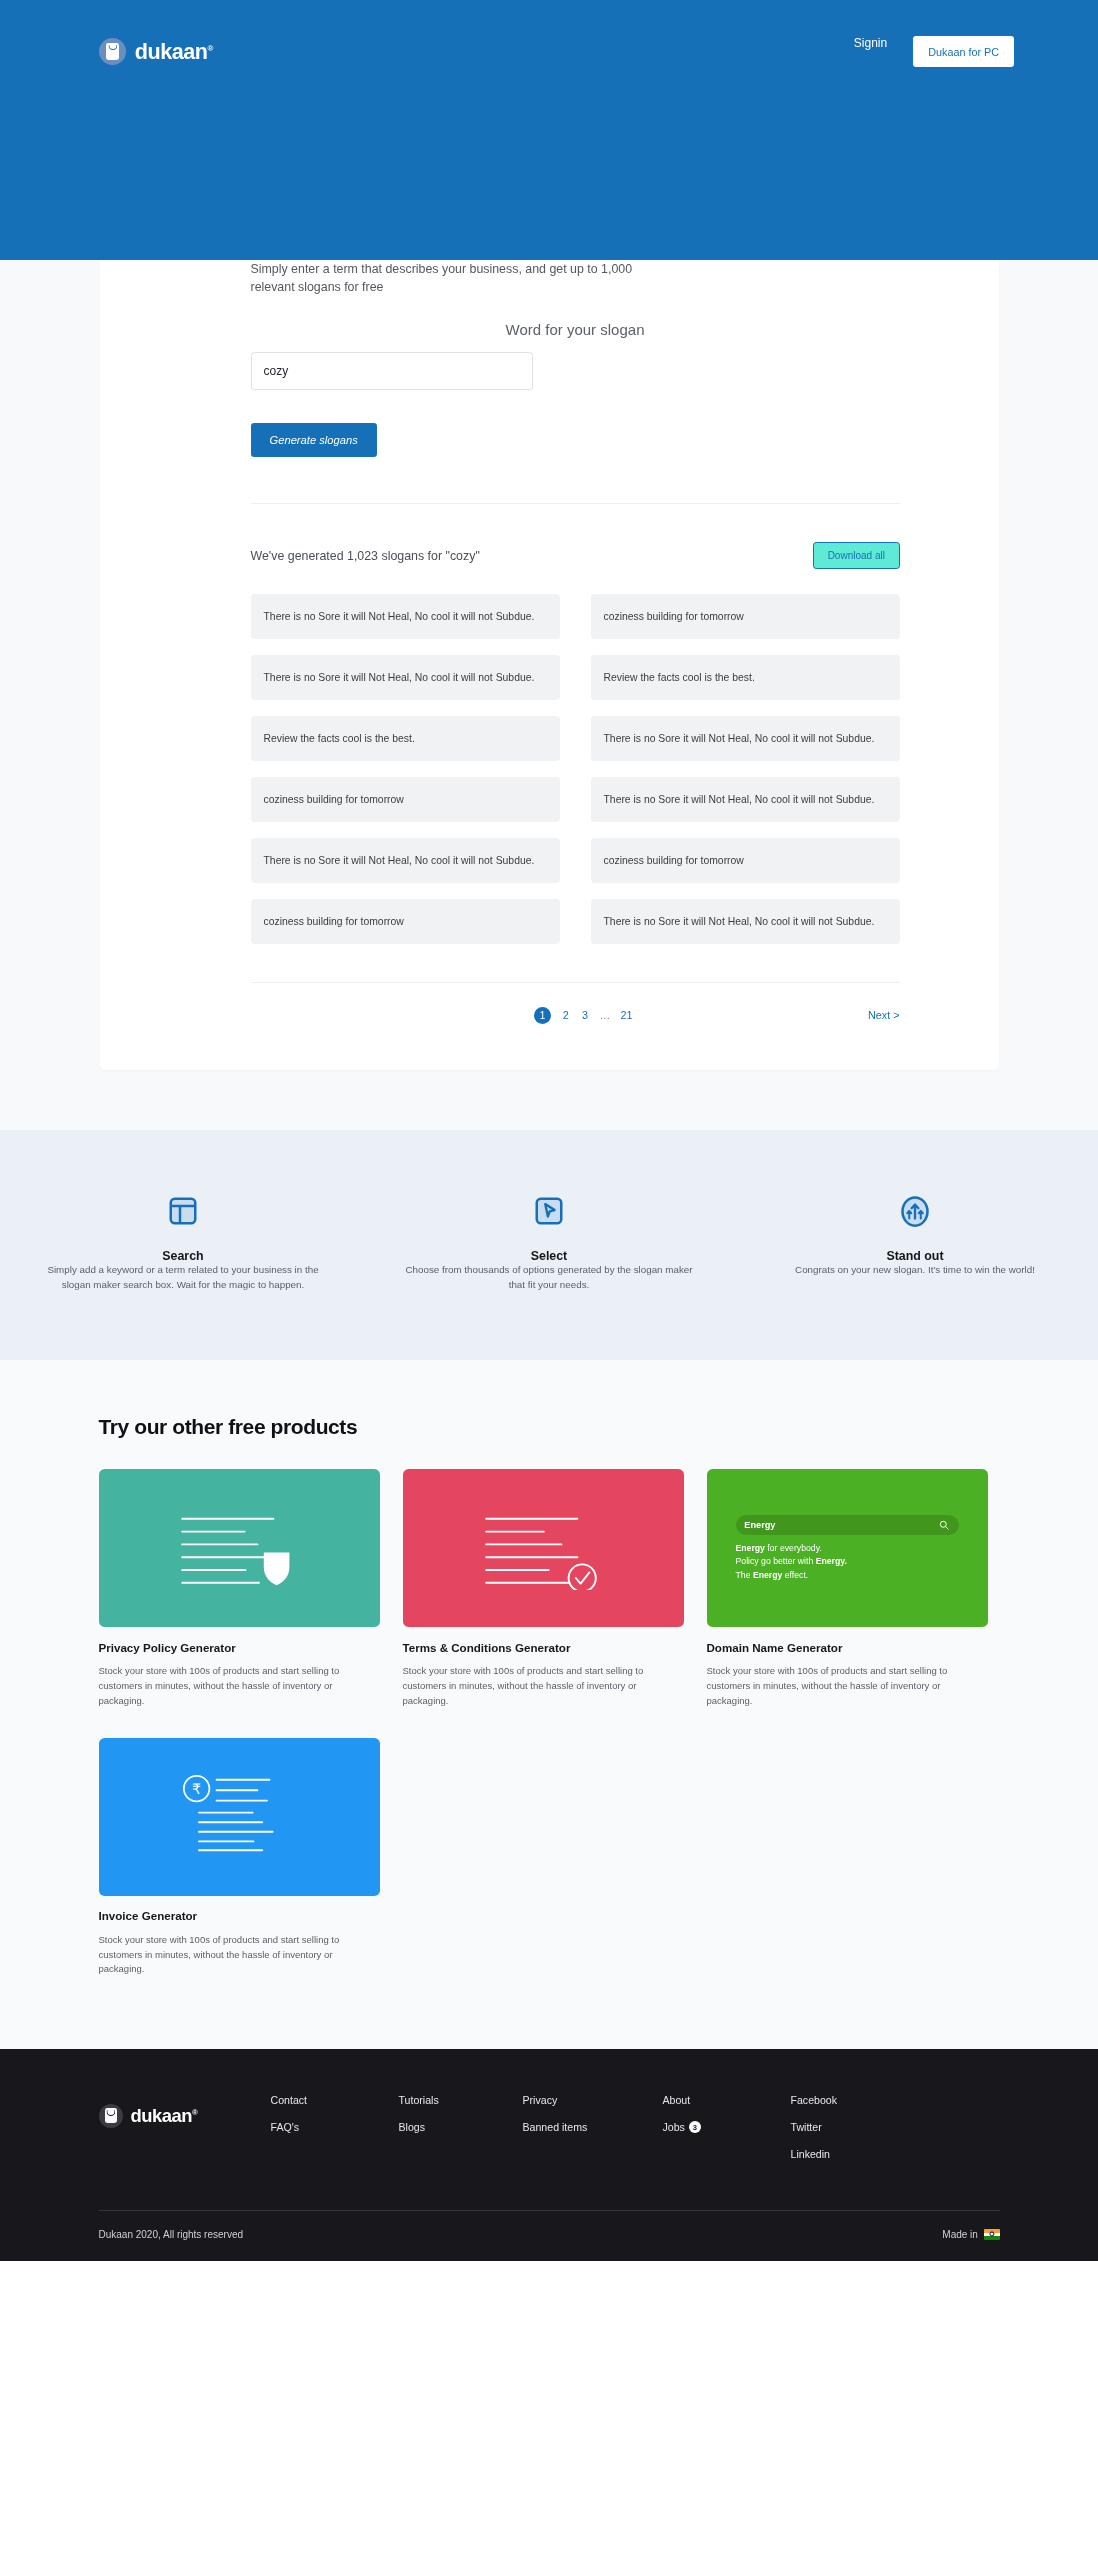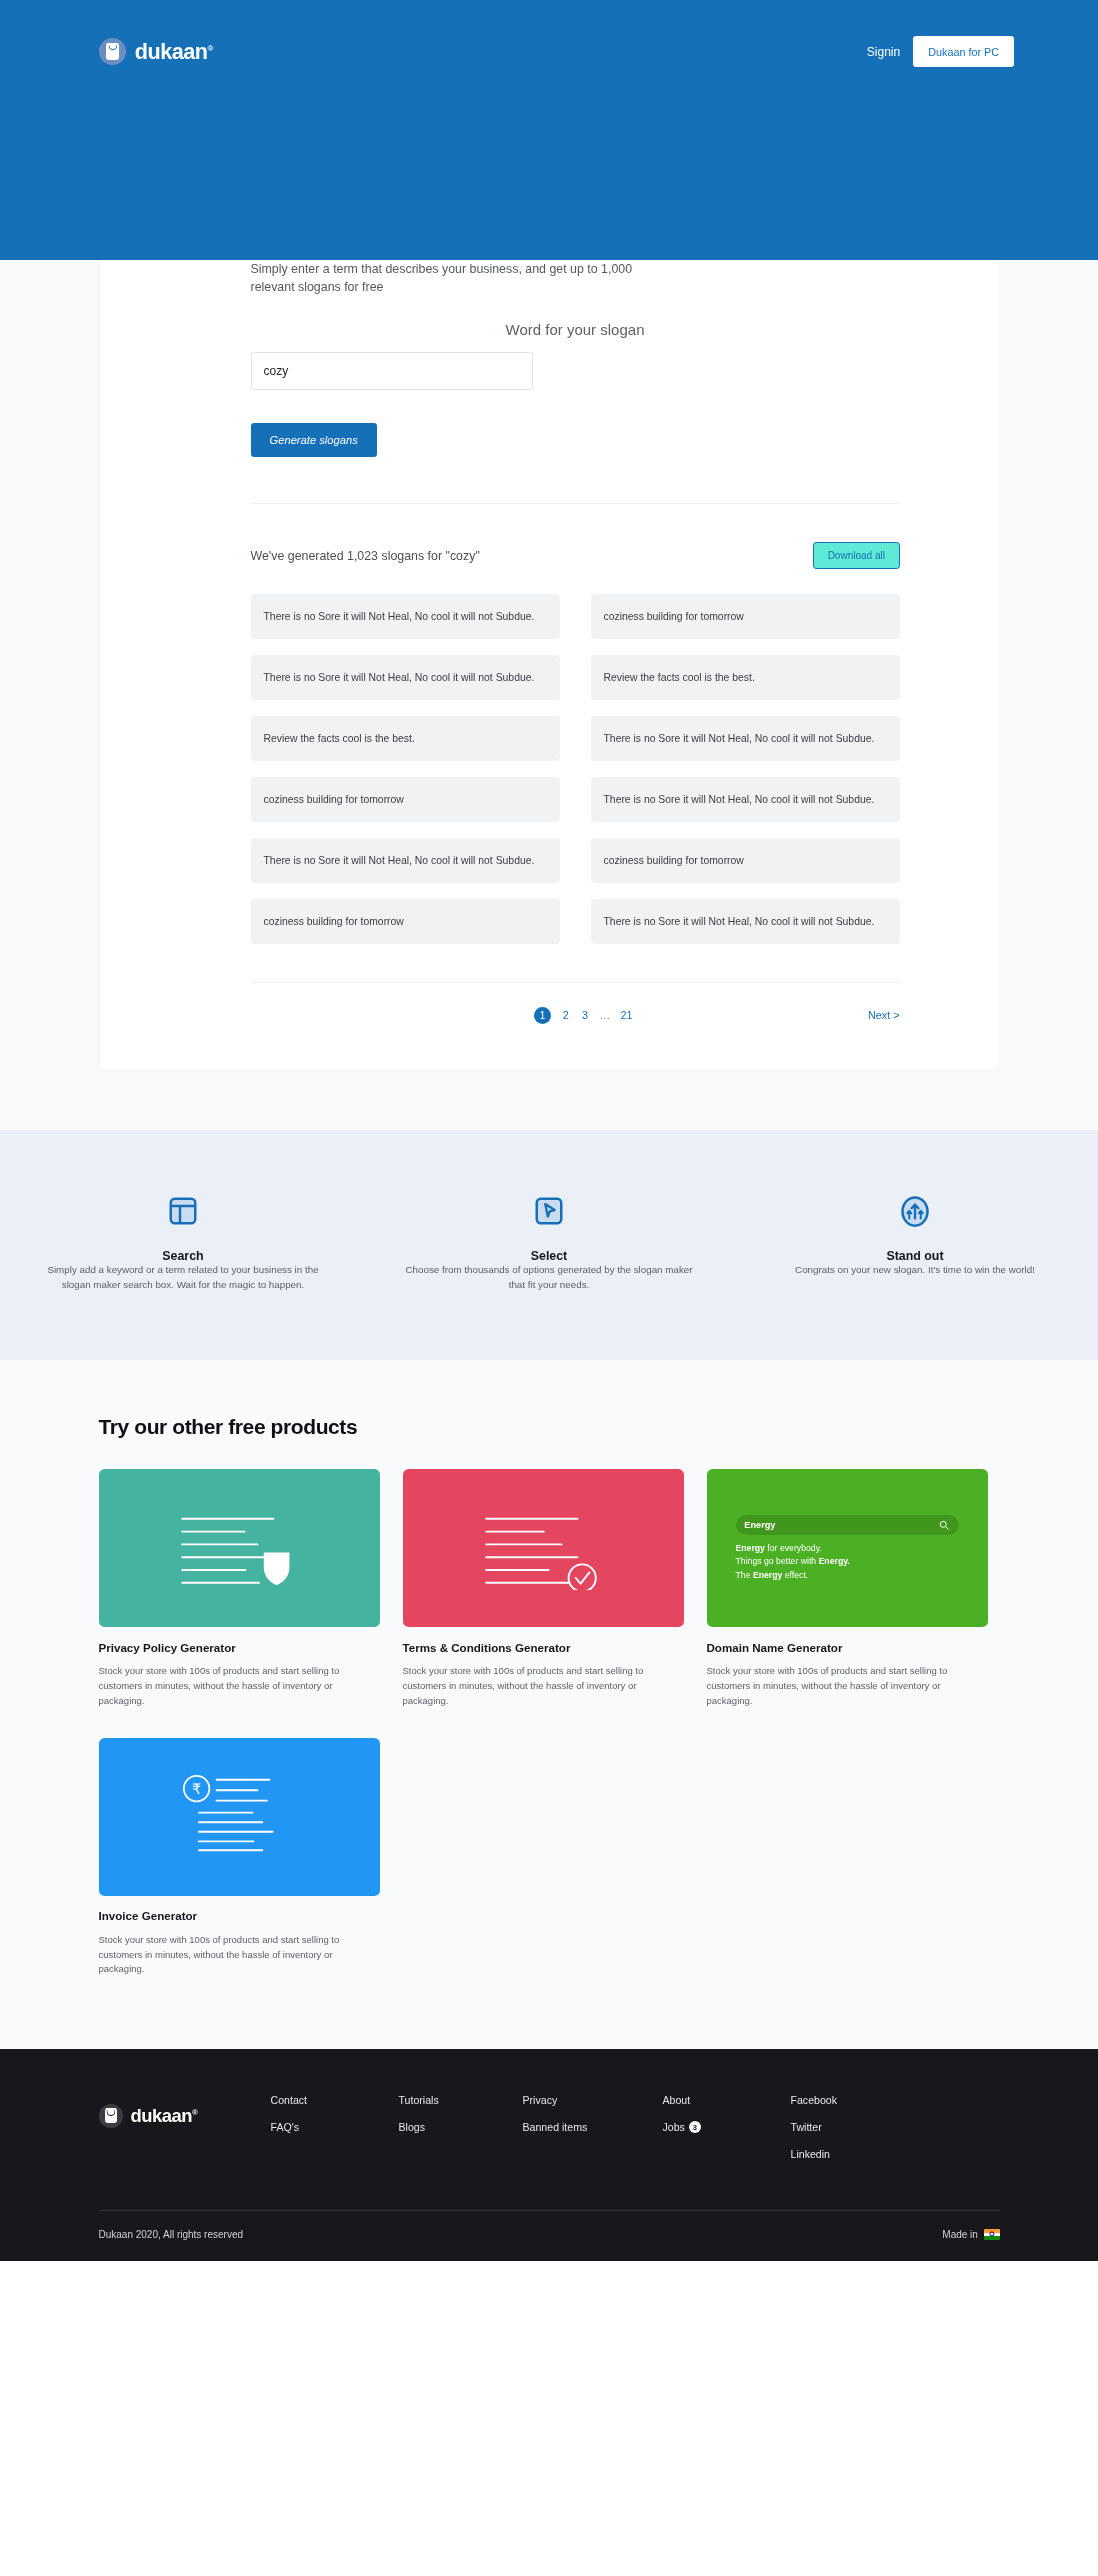--- a/index.html
+++ b/index.html
@@ -38,21 +38,21 @@
     width: 7.2px; height: 4.8px;
     border: 1.6px solid #1570b8;
     border-top: none;
     border-radius: 0 0 6.4px 6.4px;
   }
   .brand-word {
     color: #fff; font-size: 21.6px; font-weight: 700; letter-spacing: -0.5px;
     position: relative;
   }
   .brand-reg { font-size: 8px; vertical-align: super; font-weight: 600; }
-  .nav-right { display: flex; align-items: center; gap: 13px; }
+  .nav-right { display: flex; align-items: flex-start; gap: 26px; }
   .signin {
     color: #ffffff; font-size: 12px; text-decoration: none;
   }
   .pc-btn {
     background: #ffffff; color: #1570b8;
     border: none; border-radius: 3.2px;
     font-size: 10.8px; font-weight: 500;
     padding: 9.6px 15px; cursor: pointer;
     font-family: "Liberation Sans", sans-serif;
   }
@@ -374,21 +374,21 @@
             <div class="dom-mock">
               <div class="dom-search">
                 <span>Energy</span>
                 <svg width="10.4" height="10.4" viewBox="0 0 16 16">
                   <circle cx="6.6" cy="6.6" r="4.6" fill="none" stroke="#fff" stroke-width="1.5"></circle>
                   <line x1="10.2" y1="10.2" x2="14.2" y2="14.2" stroke="#fff" stroke-width="1.5" stroke-linecap="round"></line>
                 </svg>
               </div>
               <div class="dom-lines">
                 <div><b>Energy</b><span> for everybody.</span></div>
-                <div><span>Things go better with </span><b>Energy.</b></div>
+                <div><span>Policy go better with </span><b>Energy.</b></div>
                 <div><span>The </span><b>Energy</b><span> effect.</span></div>
               </div>
             </div>
           </div>
           <div class="prod-name">Domain Name Generator</div>
           <div class="prod-desc">Stock your store with 100s of products and start selling to customers in minutes, without the hassle of inventory or packaging.</div>
         </div>
 
         <div>
           <div class="prod-thumb" style="background:#2196f3">

